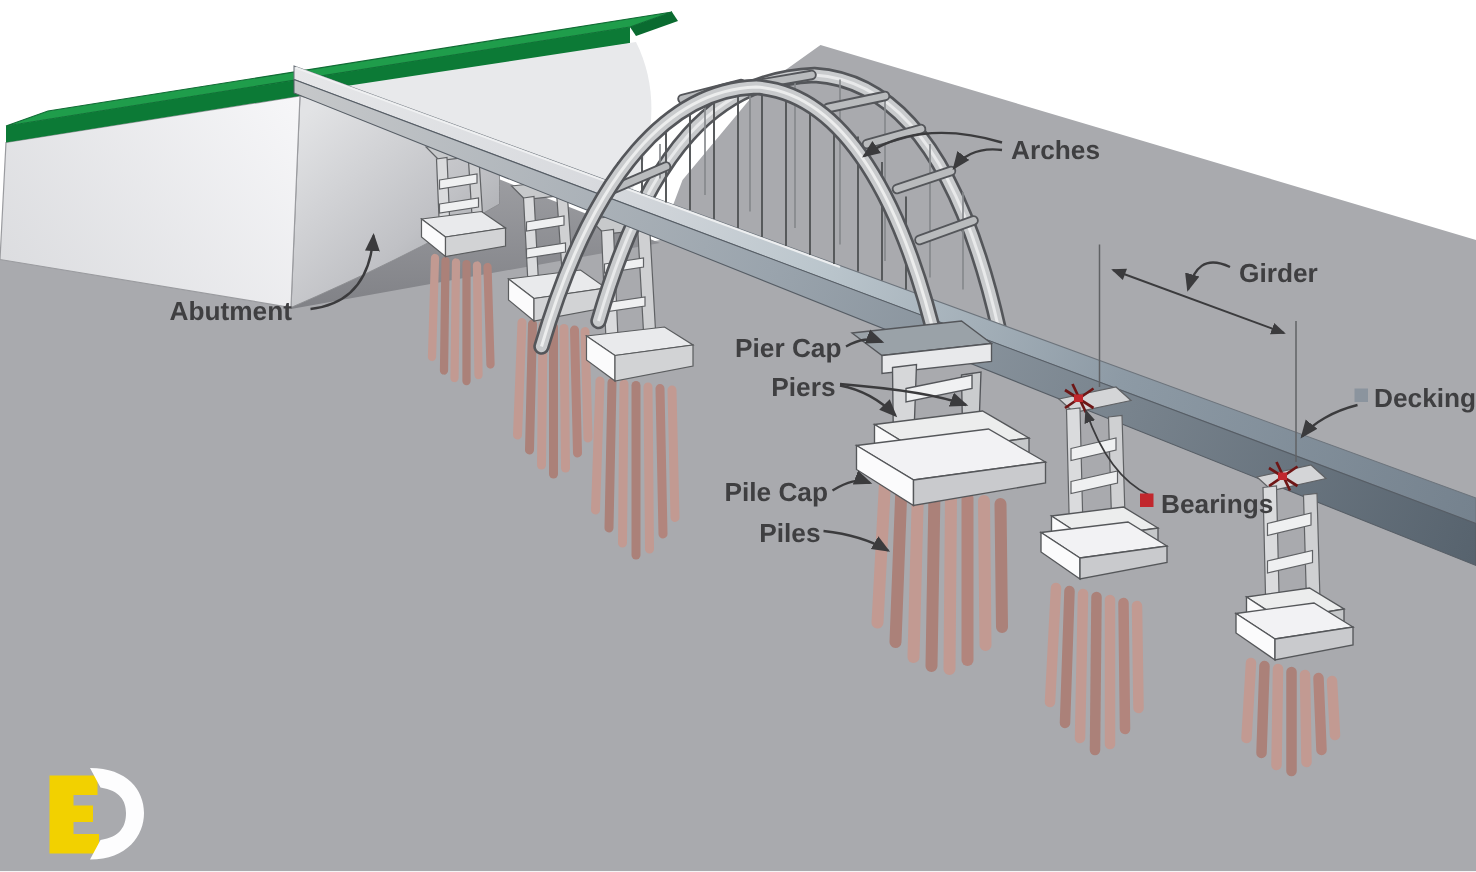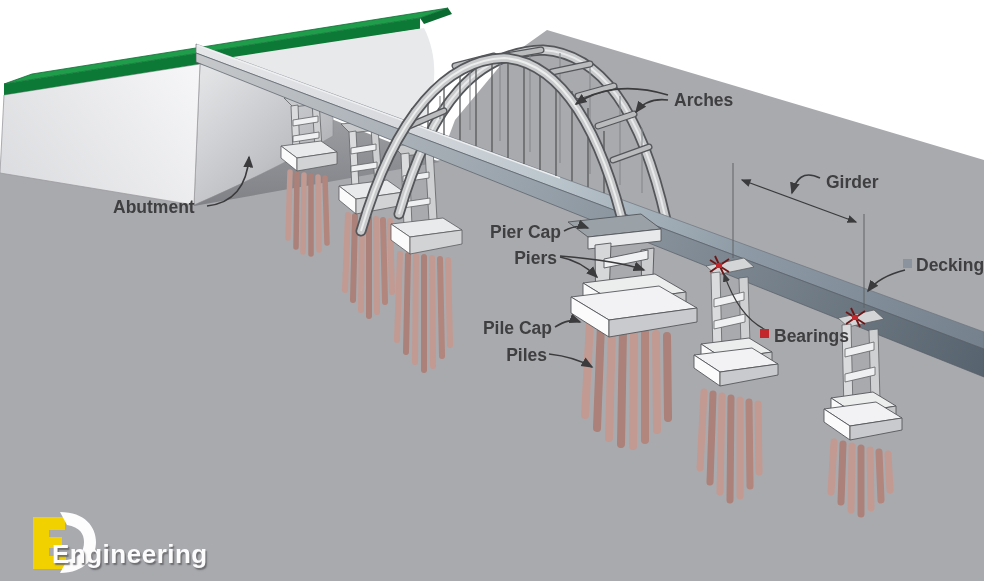--- a/index.html
+++ b/index.html
@@ -322,14 +322,13 @@
   <text class="lbl" x="774" y="342">Bearings</text>
   <text class="lbl" x="916" y="271">Decking</text>
 </svg>
 
 <div id="logo-mono">
   <svg width="72" height="72" viewBox="0 0 72 72">
     <path fill="#f2d100" d="M7,9 L39,9 L39,22 L23,22 L23,29 L36,29 L36,40 L23,40 L23,48 L40,48 L40,61 L7,61 Z"></path>
     <path fill="#fdfdfe" d="M34,4 C59,4 70,19 70,34 C70,49 59,65 34,65 L41,52 C54,50 58,43 58,34 C58,26 54,19 41,17 Z"></path>
   </svg>
 </div>
-<div id="logo-line2" class="logo-line">Engineering</div>
 </div>
 
 </body></html>

